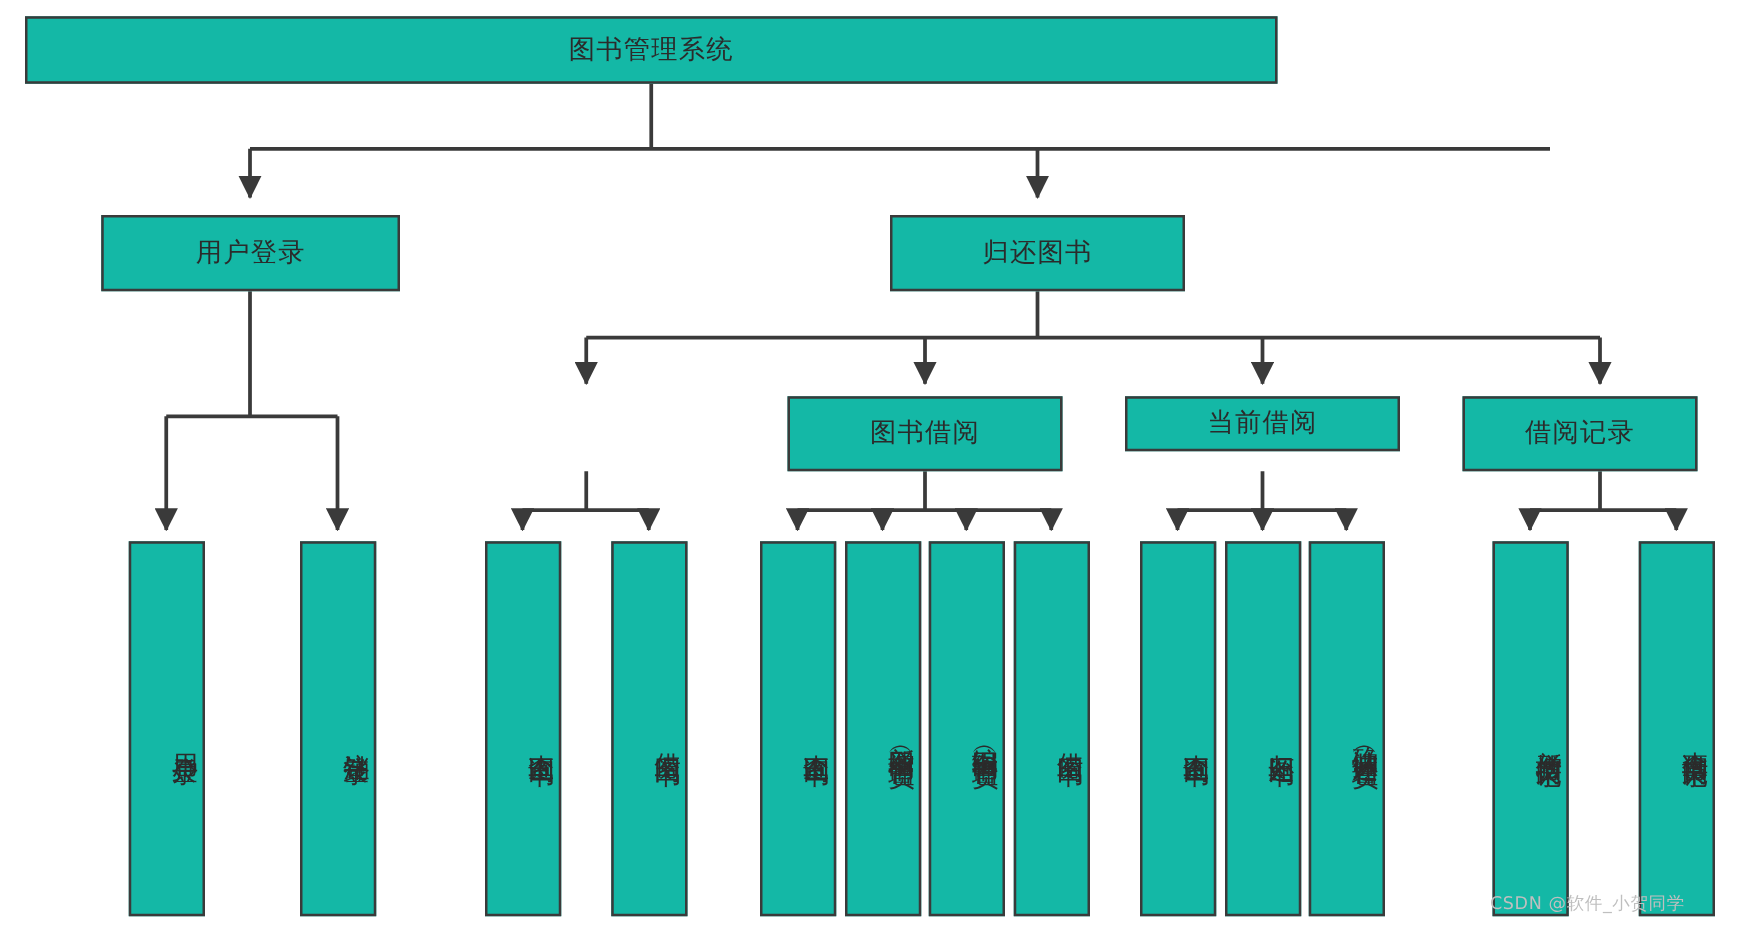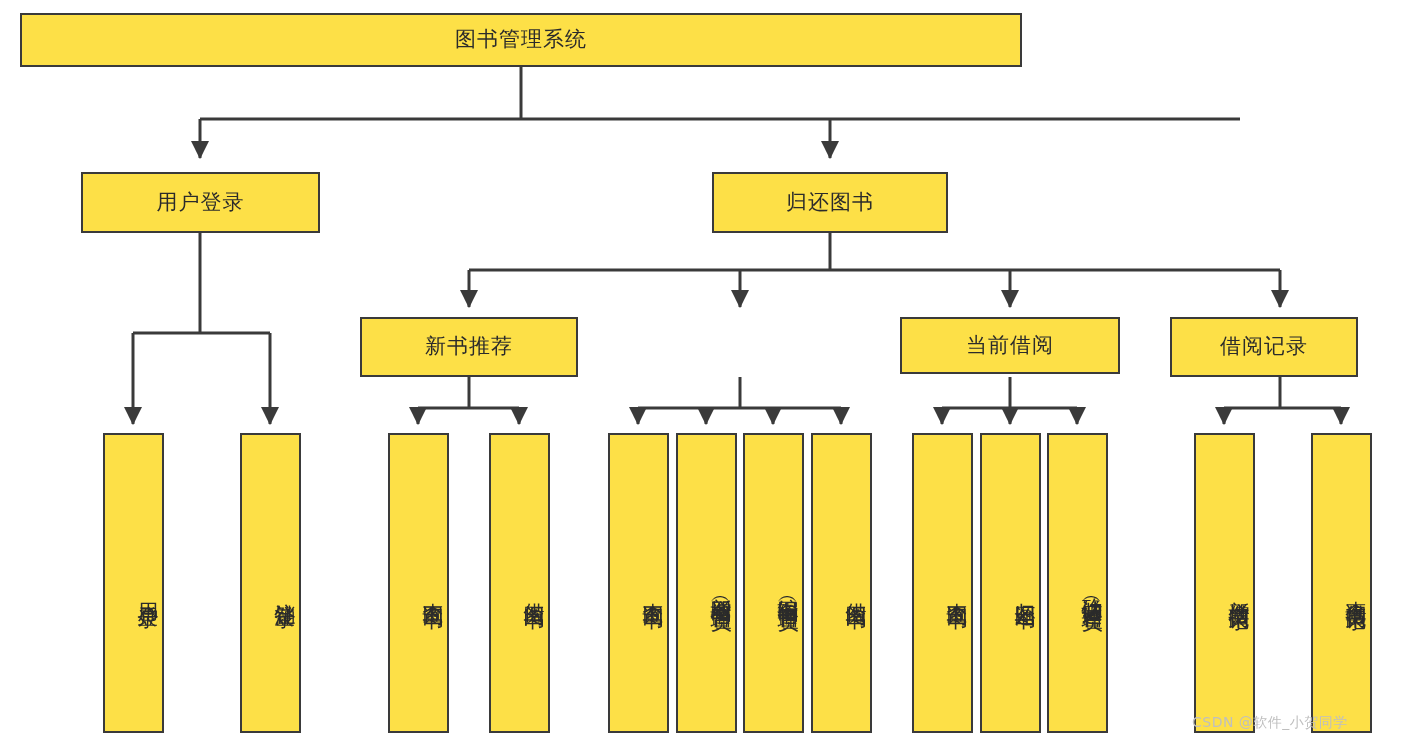--- a/index.html
+++ b/index.html
@@ -22,21 +22,21 @@
     left: 0;
     top: 0;
     width: 1405px;
     height: 747px;
     pointer-events: none;
   }
   .node {
     position: absolute;
     box-sizing: border-box;
     border: 2px solid #3a3a3a;
-    background: #fde047;
+    background: #14b8a6;
     display: flex;
     align-items: center;
     justify-content: center;
     color: #2b2b2b;
   }
   .node.horiz {
     font-size: 21px;
     letter-spacing: 1px;
     line-height: 1.2;
   }
@@ -124,24 +124,24 @@
     <span>图书管理系统</span>
   </div>
 
   <div class="node horiz" style="left:81px; top:172px; width:239px; height:61px;">
     <span>用户登录</span>
   </div>
   <div class="node horiz" style="left:712px; top:172px; width:236px; height:61px;">
     <span>归还图书</span>
   </div>
 
-  <div class="node horiz" style="left:360px; top:317px; width:218px; height:60px;">
-    <span>新书推荐</span>
+  <div class="node horiz" style="left:630px; top:317px; width:220px; height:60px;">
+    <span>图书借阅</span>
   </div>
-  <div class="node horiz" style="left:900px; top:317px; width:220px; height:57px;">
+  <div class="node horiz" style="left:900px; top:317px; width:220px; height:44px;">
     <span>当前借阅</span>
   </div>
   <div class="node horiz" style="left:1170px; top:317px; width:188px; height:60px;">
     <span>借阅记录</span>
   </div>
 
   <div class="node vert" style="left:103px; top:433px; width:61px; height:300px;">
     <span class="vtext">用户登录</span>
   </div>
   <div class="node vert" style="left:240px; top:433px; width:61px; height:300px;">

